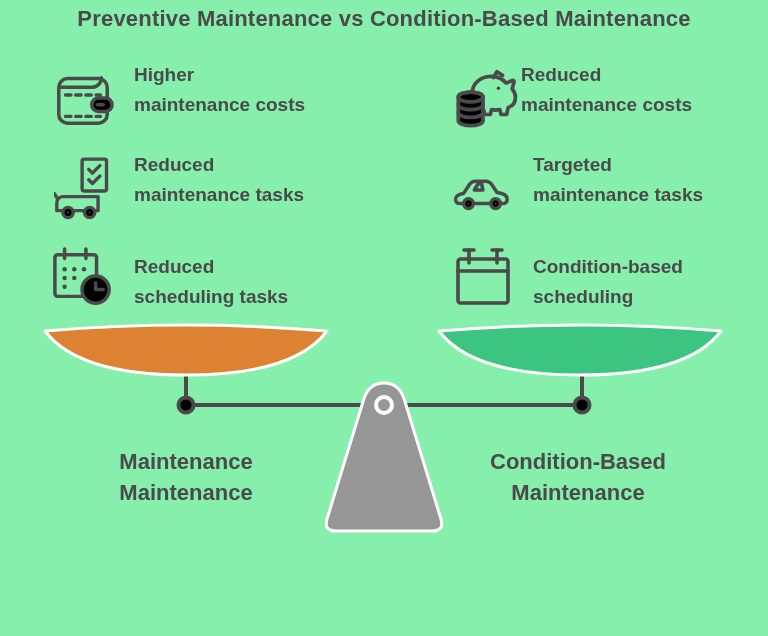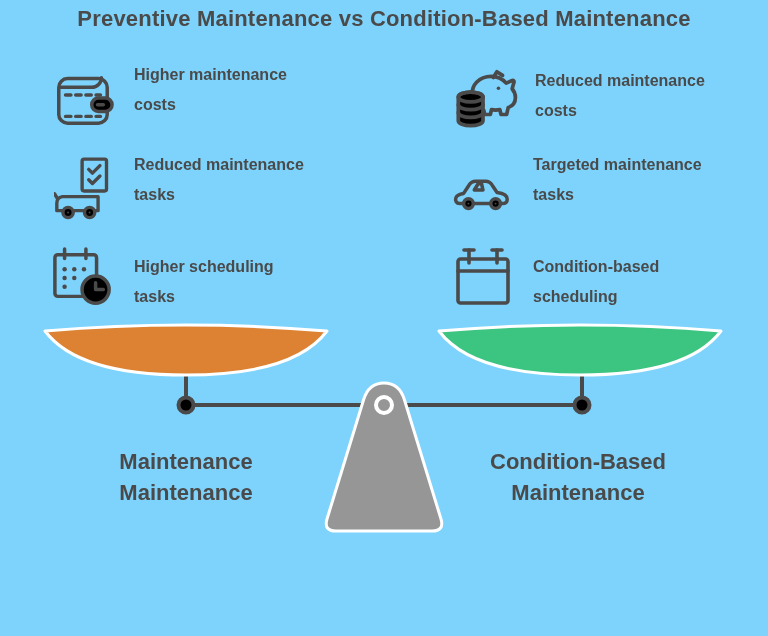--- a/index.html
+++ b/index.html
@@ -1,37 +1,37 @@
 <!DOCTYPE html>
 <html><head>
 <meta charset="utf-8">
 <style>
   html,body{margin:0;padding:0;background:#000;}
   .canvas{
     position:relative;
     width:768px;height:636px;
-    background:#7dd3fc;
+    background:#86efac;
     font-family:"Liberation Sans", sans-serif;
     color:#4A4A4A;
     overflow:hidden;
   }
   .title{
     position:absolute;top:6px;left:0;width:768px;
     text-align:center;
     font-size:22px;font-weight:700;color:#4A4A4A;
     letter-spacing:0.2px;
   }
   .feature{position:absolute;display:flex;}
   .feature .txt{
-    font-size:16px;font-weight:700;line-height:30px;color:#4A4A4A;
+    font-size:19px;font-weight:700;line-height:30px;color:#4A4A4A;
   }
   .f-l1{left:52px;top:66px;}  .f-l1 .txt{position:absolute;left:82px;top:-6px;width:172px;}
   .f-l2{left:54px;top:156px;} .f-l2 .txt{position:absolute;left:80px;top:-6px;width:172px;}
   .f-l3{left:52px;top:246px;} .f-l3 .txt{position:absolute;left:82px;top:6px;width:182px;}
-  .f-r1{left:448px;top:64px;} .f-r1 .txt{position:absolute;left:87px;top:-4px;width:182px;margin-top:6px;}
+  .f-r1{left:448px;top:64px;} .f-r1 .txt{position:absolute;left:73px;top:-4px;width:182px;}
   .f-r2{left:452px;top:168px;}.f-r2 .txt{position:absolute;left:81px;top:-18px;width:182px;}
   .f-r3{left:452px;top:246px;}.f-r3 .txt{position:absolute;left:81px;top:6px;width:205px;}
   .icon{display:block;}
   .icon g, .icon path, .icon rect, .icon line, .icon circle, .icon ellipse{
     vector-effect:none;
   }
   .scale-svg{position:absolute;left:0;top:305px;}
   .pan-label{
     position:absolute;top:446px;
     text-align:center;
@@ -89,21 +89,21 @@
             <circle cx="23" cy="24" r="2.3"></circle>
             <circle cx="33" cy="24" r="2.3"></circle>
           <circle cx="13" cy="33" r="2.3"></circle>
             <circle cx="23" cy="33" r="2.3"></circle>
           <circle cx="13" cy="42" r="2.3"></circle>
         </g>
         <circle cx="45" cy="45" r="14" fill="#000000"></circle>
         <path d="M45 38 v7 h8"></path>
       </g>
     </svg>
-    <div class="txt">Higher scheduling tasks</div>
+    <div class="txt">Reduced scheduling tasks</div>
   </div>
 
   <div class="feature f-r1">
     <svg class="icon" width="70" height="66" viewBox="0 0 68 64">
       <g fill="none" stroke="#4A4A4A" stroke-width="3.6" stroke-linecap="round" stroke-linejoin="round">
         <path d="M24 34 C21 20 31 12 42 12 c6 0 11 2.5 14.5 6.5 l6 -2.5 c1 -0.4 1.9 0.6 1.6 1.6 l-1.8 6.4 c2 2.5 3.2 5.5 3.2 8.5 0 4.5 -2.8 8.3 -7 9.8 l-1.6 6.7 h-5.4 l-1.2 -4.8 c-2.6 0.6 -5.4 0.6 -8 0 l-1.2 4.8 h-5.4 l-1 -4.2"></path>
         <path d="M44 13 l3.5 -5.5 5.5 3.5"></path>
         <circle cx="49" cy="23.5" r="1.7" fill="#4A4A4A" stroke="none"></circle>
         <path d="M10 32 a12 4.8 0 0 1 24 0 V55 a12 4.8 0 0 1 -24 0 Z" fill="#000000"></path>
         <ellipse cx="22" cy="32" rx="12" ry="4.8"></ellipse>

